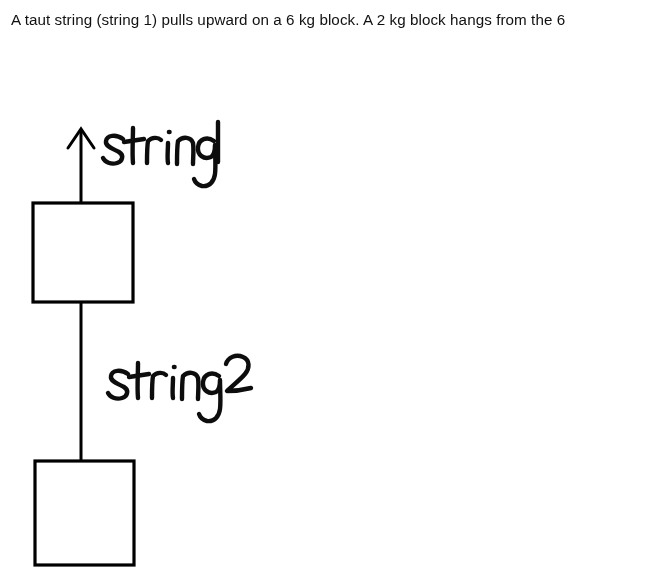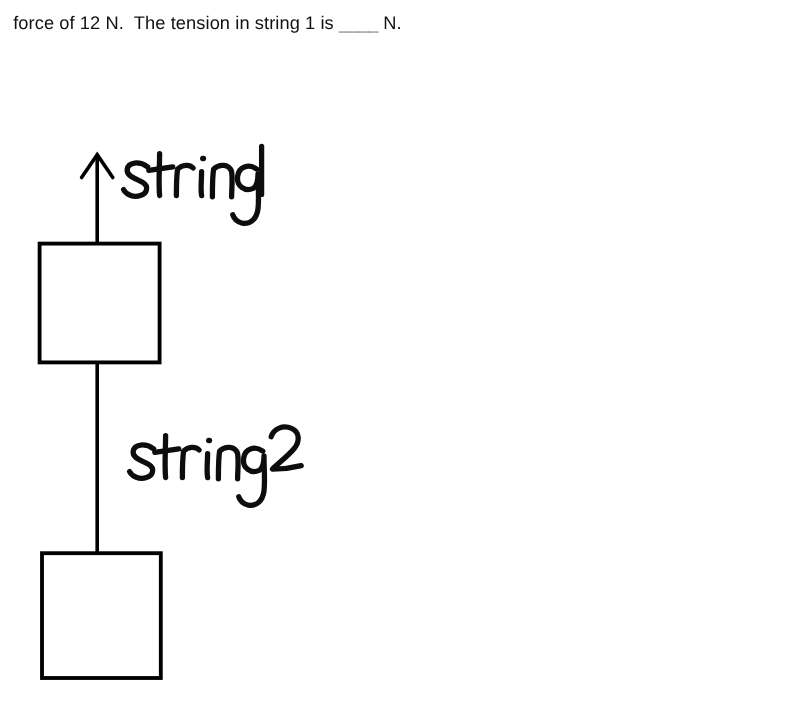--- a/index.html
+++ b/index.html
@@ -69,21 +69,21 @@
     stroke: #000000;
     stroke-width: 3;
     stroke-linecap: round;
     stroke-linejoin: miter;
   }
 </style>
 </head>
 <body>
 
 <div id="problem-statement">
-  <div class="line"><span>force of 12 N.  The tension in string 1 is </span><span class="blank">____</span><span> N.</span></div>
+  <div class="line">A taut string (string 1) pulls upward on a 6 kg block. A 2 kg block hangs from the 6</div>
 </div>
 
 <div id="diagram">
   <svg width="667" height="588" viewBox="0 0 667 588" xmlns="http://www.w3.org/2000/svg">
 
     <line class="string-line" x1="81" y1="131" x2="81" y2="205"></line>
 
     <path class="arrow-head" d="M 68 148 L 81 129 L 94 148"></path>
 
     <rect class="block-rect" x="33" y="203" width="100" height="99"></rect>

